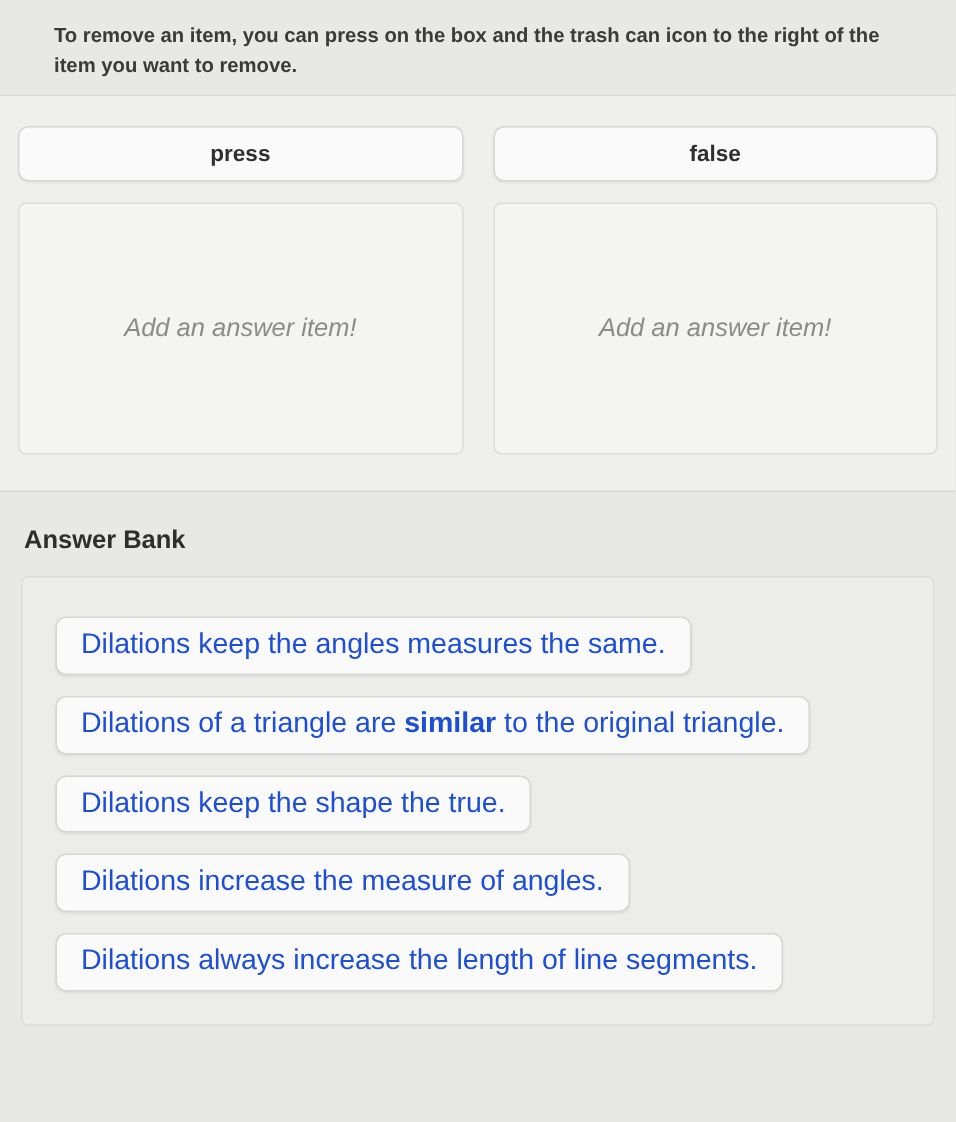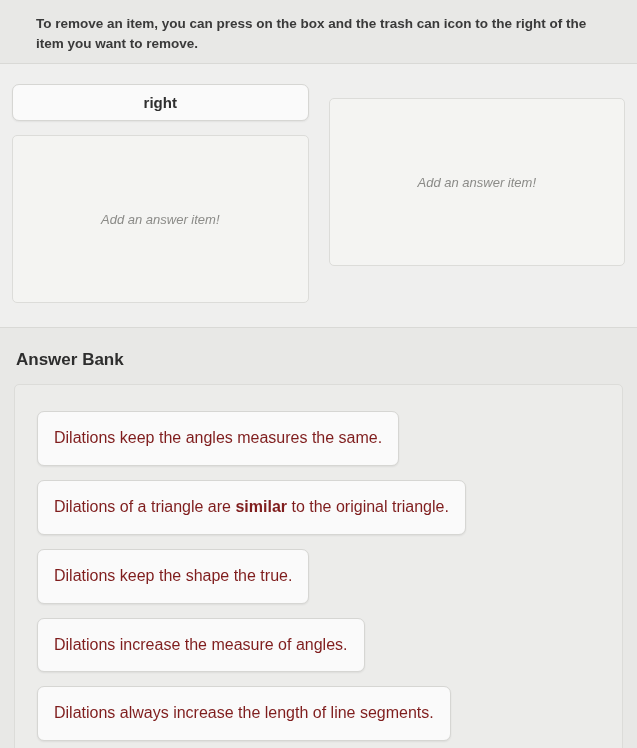--- a/index.html
+++ b/index.html
@@ -47,21 +47,21 @@
     margin-top: 14px;
     background: #f4f4f2;
     border: 1px solid #dcdcd9;
     border-radius: 5px;
     min-height: 168px;
     display: flex;
     align-items: center;
     justify-content: center;
     color: #8b8b88;
     font-style: italic;
-    font-size: 13px;
+    font-size: 17px;
   }
   .bank-title {
     font-weight: 700;
     font-size: 17px;
     color: #2e2e2e;
     padding: 22px 12px 8px 16px;
   }
   .bank {
     margin: 6px 14px 0 14px;
     background: #ececea;
@@ -70,40 +70,41 @@
     padding: 26px 22px 22px 22px;
     display: flex;
     flex-direction: column;
     gap: 14px;
     align-items: flex-start;
   }
   .chip {
     background: #fafafa;
     border: 1px solid #d6d6d3;
     border-radius: 7px;
-    padding: 16px 16px;
-    font-size: 16px;
-    color: #7f1d1d;
+    padding: 6px 16px;
+    font-size: 19px;
+    color: #1d4ed8;
     box-shadow: 0 1px 2px rgba(0,0,0,0.07);
     cursor: grab;
     line-height: 1.3;
   }
   .chip b { font-weight: 700; }
 </style>
 </head>
 <body>
 
 <div class="instruction">To remove an item, you can press on the box and the trash can icon to the right of the item you want to remove.</div>
 
 <div class="sort-area">
   <div class="column">
-    <div class="col-header">right</div>
+    <div class="col-header">press</div>
     <div class="dropzone">Add an answer item!</div>
   </div>
   <div class="column">
+    <div class="col-header">false</div>
     <div class="dropzone">Add an answer item!</div>
   </div>
 </div>
 
 <div class="bank-title">Answer Bank</div>
 
 <div class="bank">
   <div class="chip">Dilations keep the angles measures the same.</div>
   <div class="chip">Dilations of a triangle are <b>similar</b> to the original triangle.</div>
   <div class="chip">Dilations keep the shape the true.</div>

